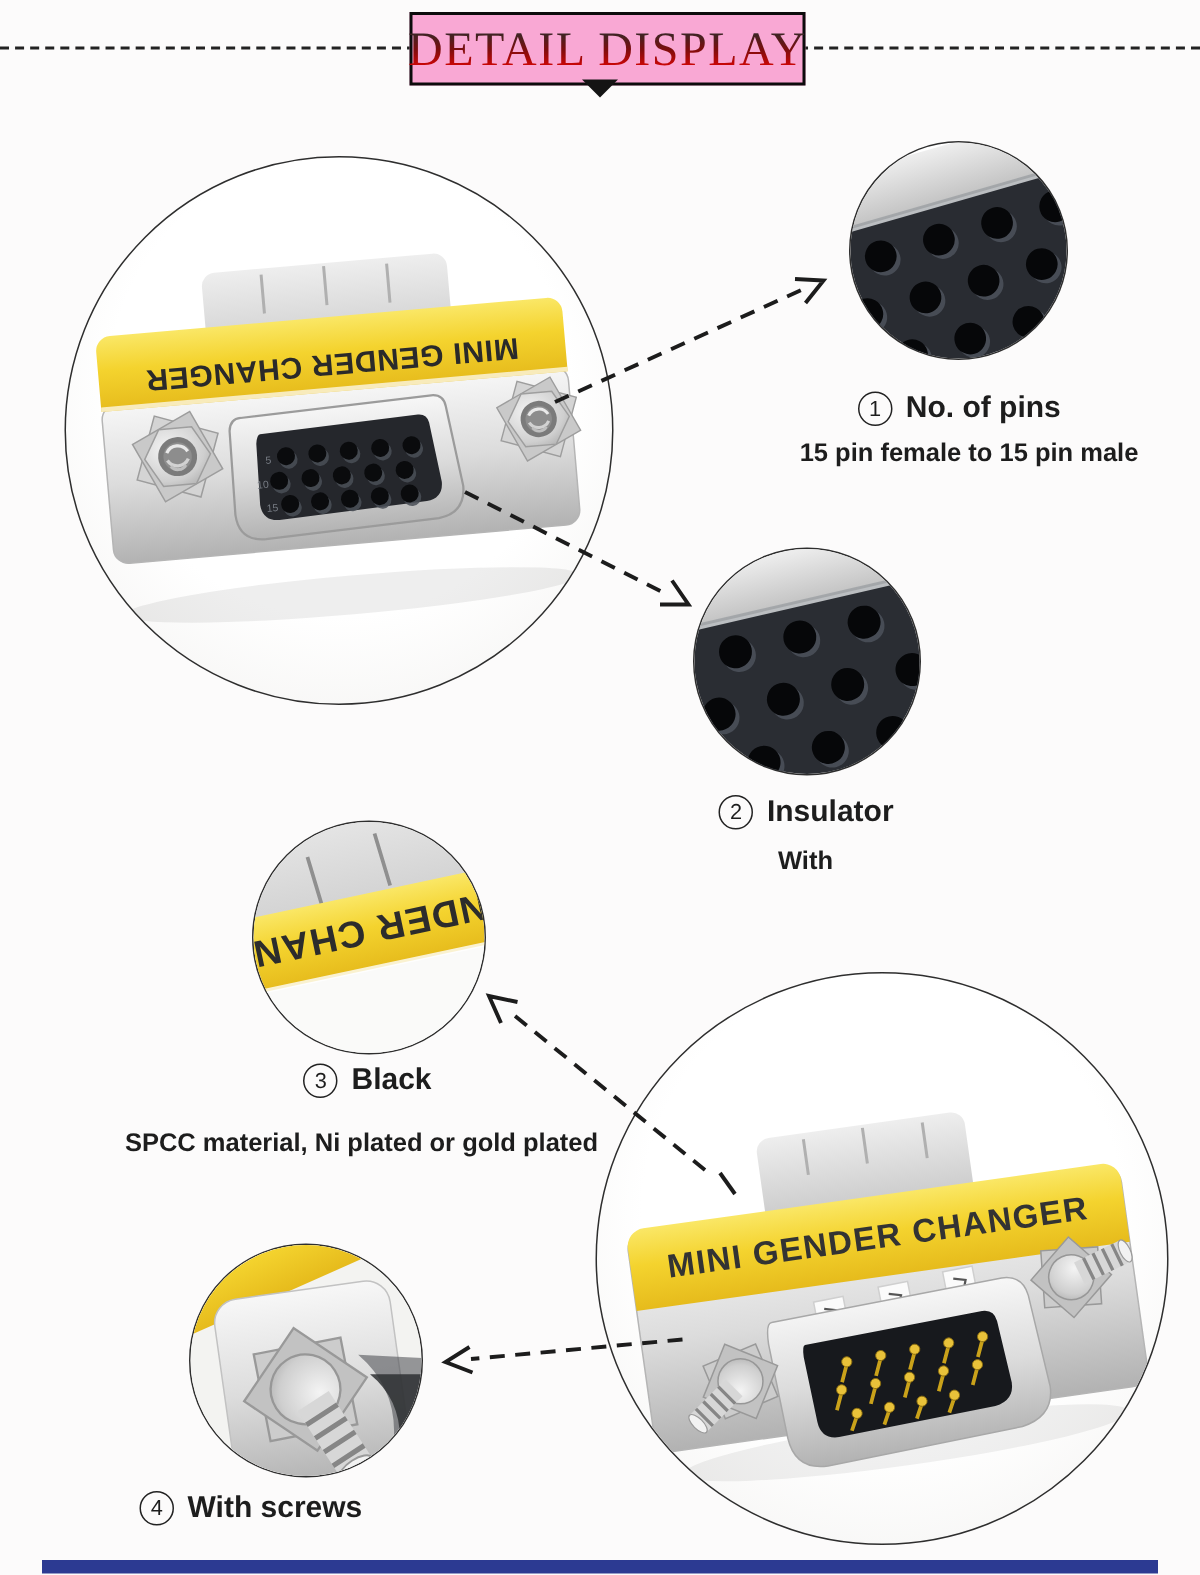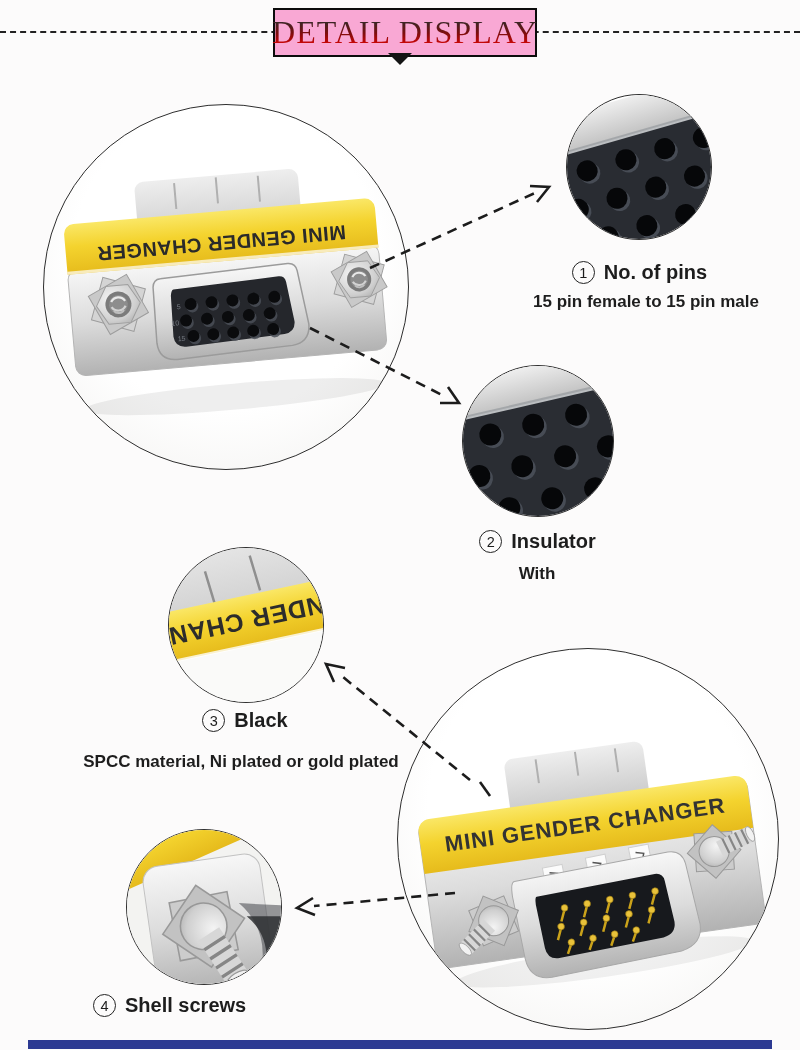--- a/index.html
+++ b/index.html
@@ -323,17 +323,17 @@
   <div class="cd cd2">With</div>
 
   <div class="co co3">
     <span class="cnum">3</span>
     <span class="ct">Black</span>
   </div>
   <div class="cd cd3">SPCC material, Ni plated or gold plated</div>
 
   <div class="co co4 left">
     <span class="cnum">4</span>
-    <span class="ct">Shell screws</span>
+    <span class="ct">With screws</span>
   </div>
 
   <div class="footer-bar"></div>
 </div>
 
 </body></html>

